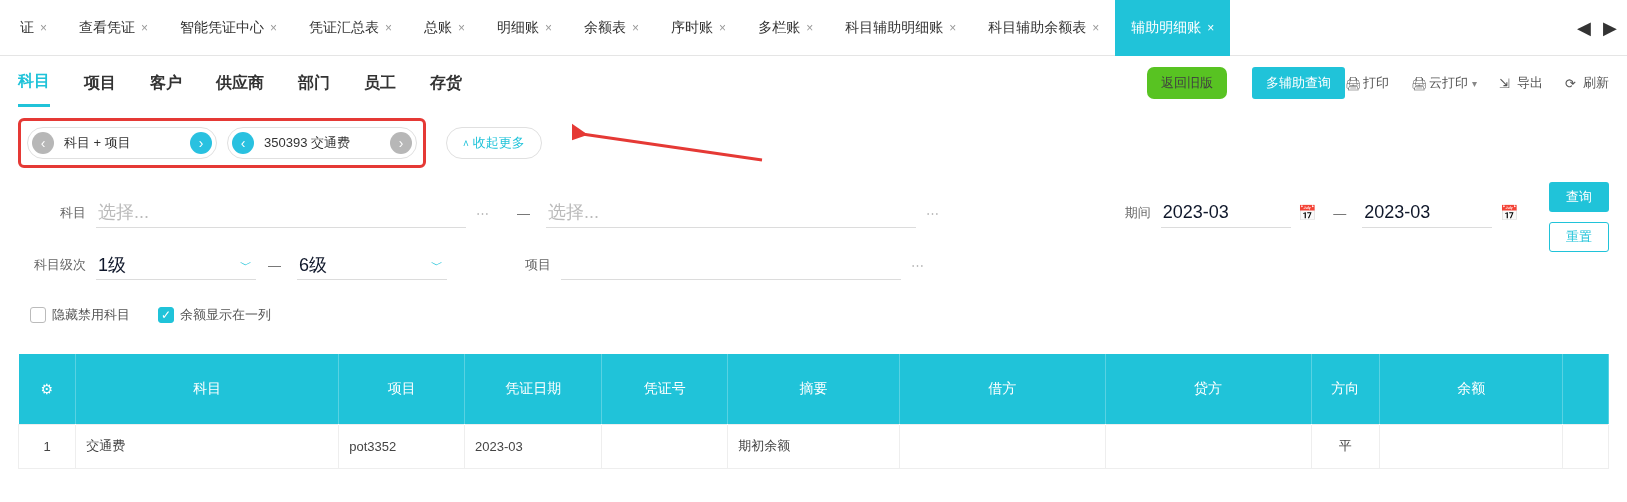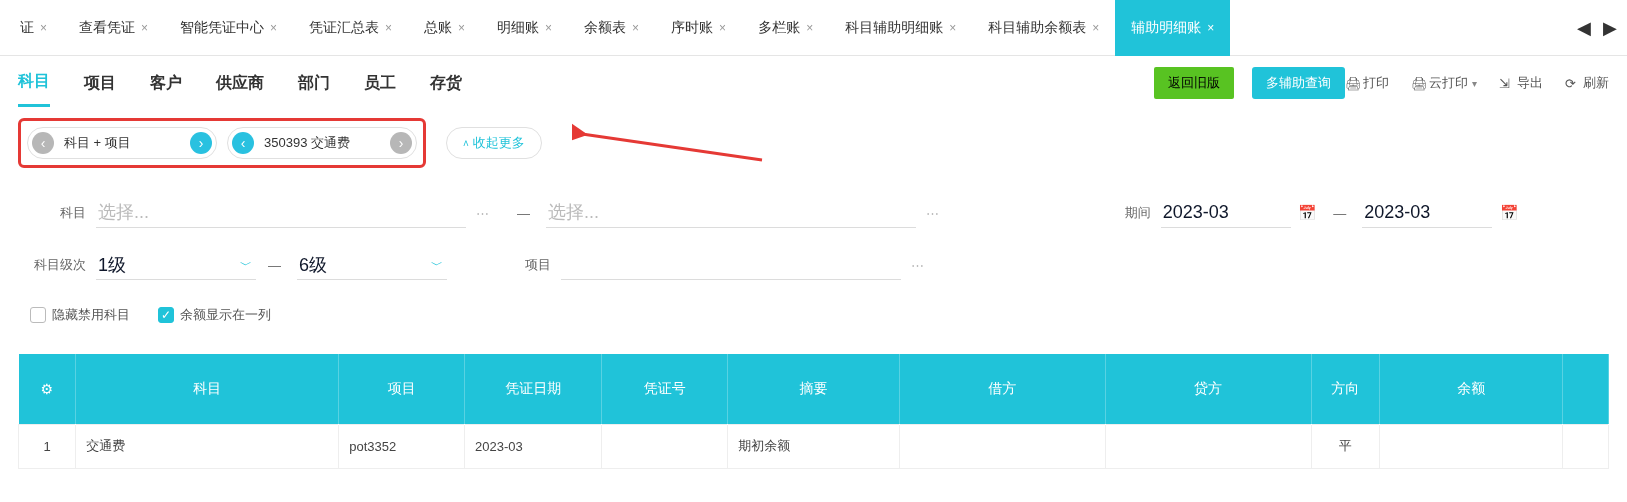--- a/index.html
+++ b/index.html
@@ -65,27 +65,27 @@
     cursor: pointer;
     padding: 12px 0;
   }
   .toolbar .dim-tab.active {
     color: #20c3d9;
     border-bottom: 3px solid #20c3d9;
   }
   .toolbar .spacer { flex: 1; }
   .toolbar .btn-green {
     background: #58c322;
-    color: #000000;
+    color: #404040;
     border: none;
-    border-radius: 2px;
+    border-radius: 7px;
     height: 32px;
     padding: 0 14px;
     font-size: 13px;
-    margin-right: 18px;
+    margin-right: 25px;
     cursor: pointer;
   }
   .toolbar .btn-teal {
     background: #20c3d9;
     color: #fff;
     border: none;
     border-radius: 3px;
     height: 32px;
     padding: 0 14px;
     font-size: 13px;
@@ -452,20 +452,24 @@
       <input class="sel" style="width: 150px;" value="6级">
       <span class="caret-dn">﹀</span>
     </span>
 
     <span style="width:70px"></span>
     <span class="lbl" style="width:48px">项目</span>
     <input class="sel" style="width: 340px;">
     <span class="dots">⋯</span>
   </div>
 
+  <div class="right-btns">
+    <button class="btn-query">查询</button>
+    <button class="btn-reset">重置</button>
+  </div>
 </div>
 
 <div class="check-row">
   <label class="ck">
     <span class="box"></span>
       <span>隐藏禁用科目</span>
   </label>
   <label class="ck checked">
     <span class="box">✓</span>
       <span>余额显示在一列</span>

